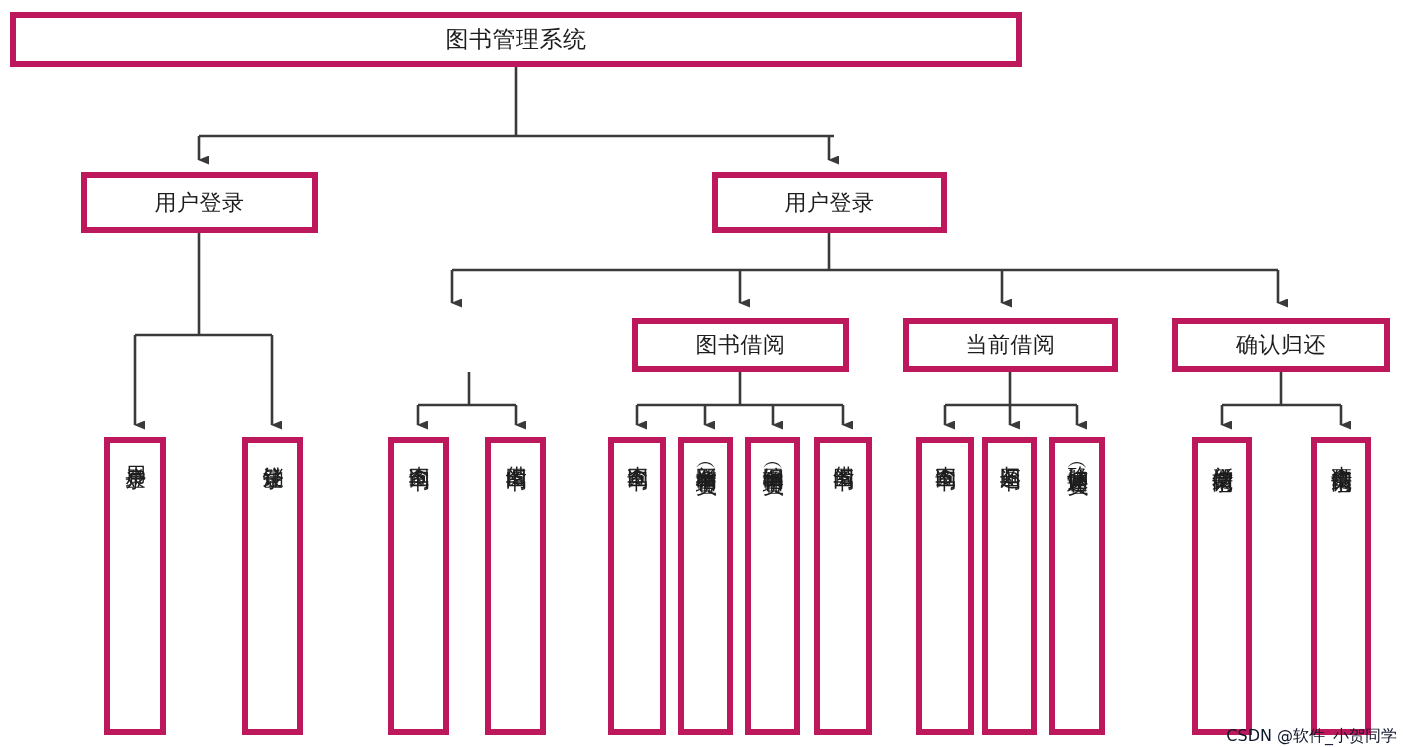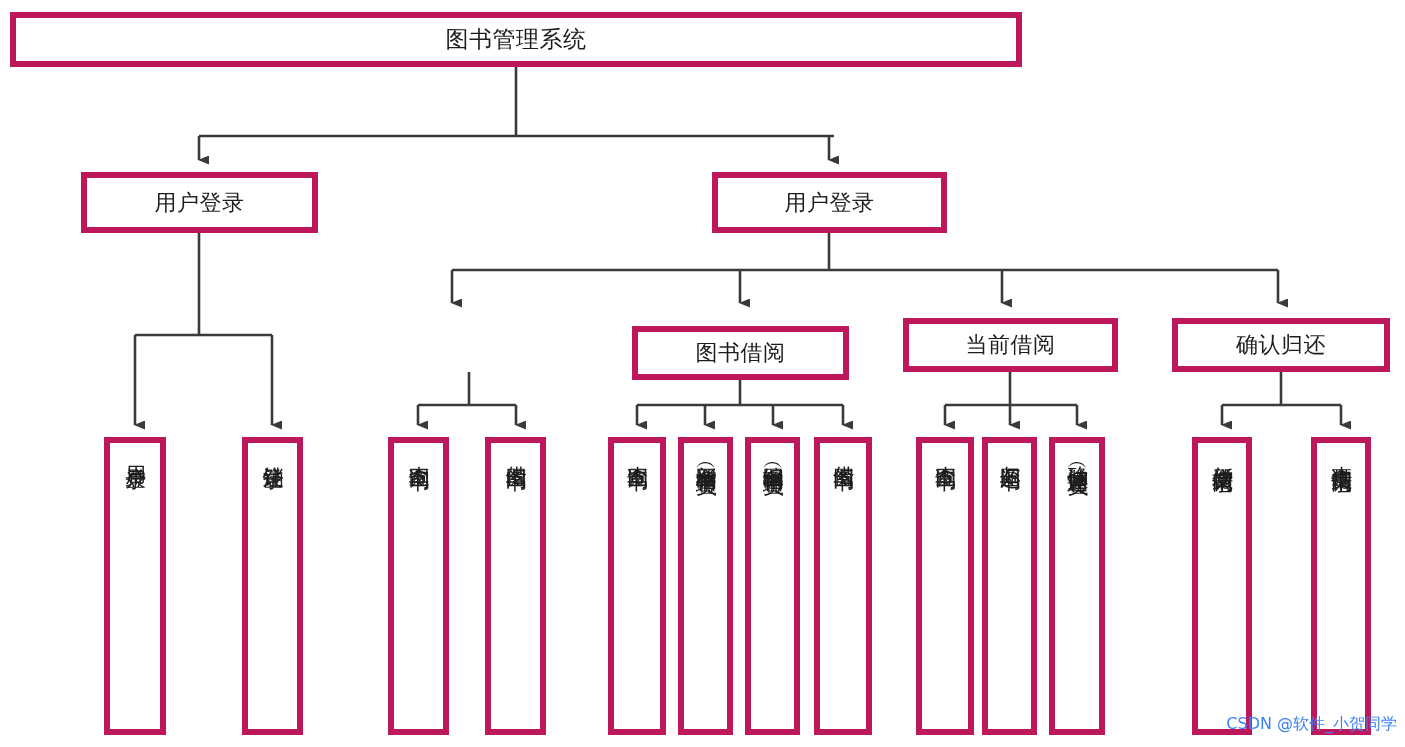--- a/index.html
+++ b/index.html
@@ -60,23 +60,23 @@
     writing-mode: vertical-rl;
     text-orientation: upright;
     font-size: 21px;
     line-height: 1.02;
     letter-spacing: 1.5px;
     white-space: nowrap;
   }
   #watermark {
     position: absolute;
     right: 8px;
-    bottom: 12px;
+    bottom: 0;
     font-size: 16px;
-    color: #3b82f6;
+    color: #0f172a;
     white-space: nowrap;
     font-family: "DejaVu Sans", "Liberation Sans", sans-serif;
   }
 </style>
 </head>
 <body>
 
 <div id="diagram-root">
 
   <svg id="edges-layer" width="1405" height="747" viewBox="0 0 1405 747" xmlns="http://www.w3.org/2000/svg">
@@ -133,21 +133,21 @@
     <span class="node-label">图书管理系统</span>
   </div>
 
   <div class="node horiz" style="left:81px; top:172px; width:237px; height:61px;">
     <span class="node-label">用户登录</span>
   </div>
   <div class="node horiz" style="left:712px; top:172px; width:235px; height:61px;">
     <span class="node-label">用户登录</span>
   </div>
 
-  <div class="node horiz" style="left:632px; top:326px; width:217px; height:54px;">
+  <div class="node horiz" style="left:632px; top:318px; width:217px; height:54px;">
     <span class="node-label">图书借阅</span>
   </div>
   <div class="node horiz" style="left:903px; top:318px; width:215px; height:54px;">
     <span class="node-label">当前借阅</span>
   </div>
   <div class="node horiz" style="left:1172px; top:318px; width:218px; height:54px;">
     <span class="node-label">确认归还</span>
   </div>
 
   <div class="node vert" style="left:104px; top:437px; width:62px; height:298px;">

